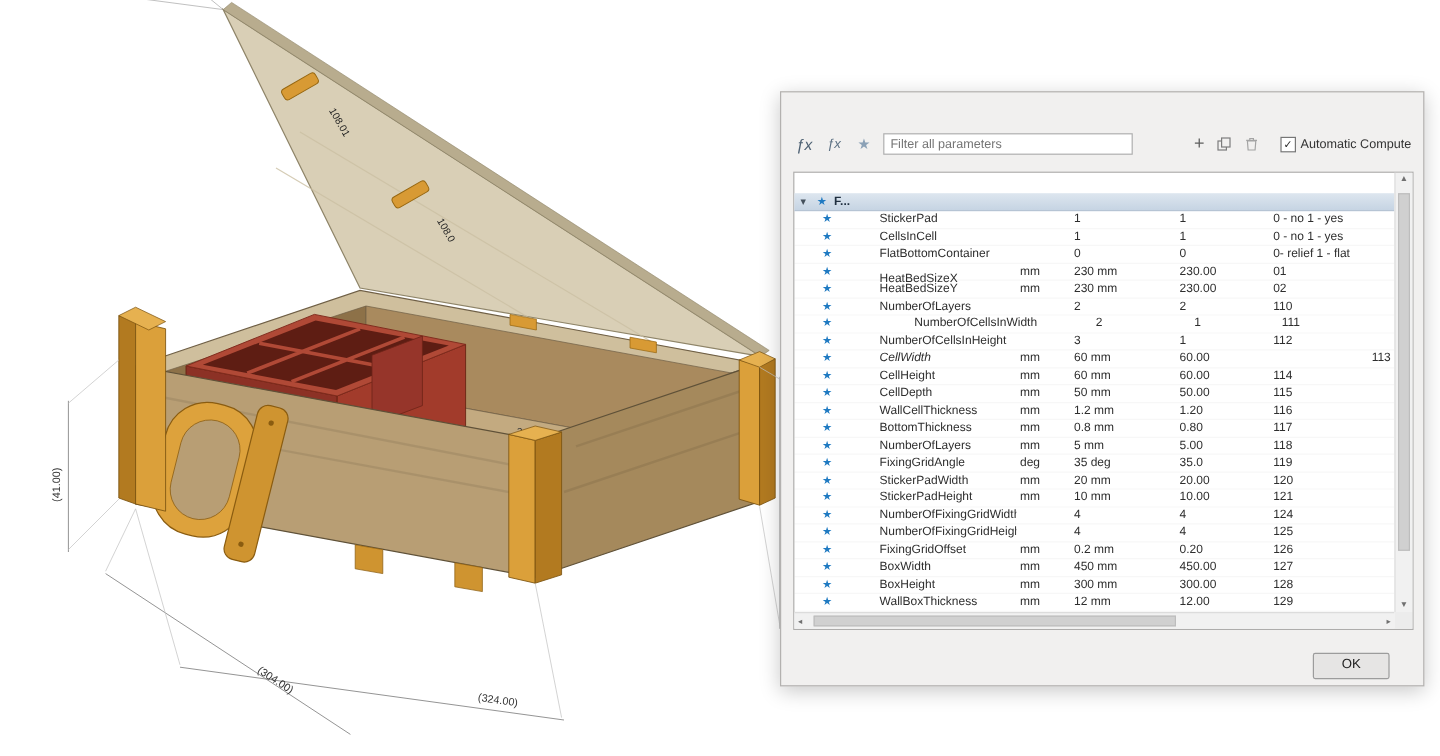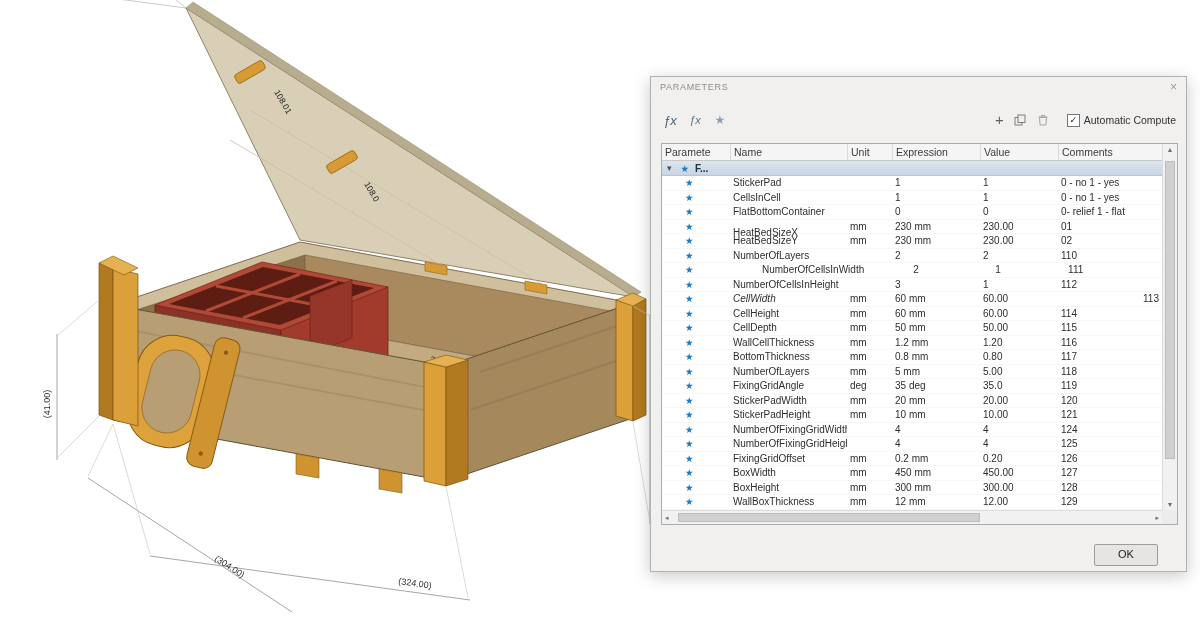--- a/index.html
+++ b/index.html
@@ -166,29 +166,26 @@
     <path d="M113 424 L88 476 M113 424 L150 554 M446 486 L468 598 M633 422 L650 522 M633 306 L650 316 M99 416 L57 458 M99 300 L57 336" stroke="#c2c2c2" stroke-width="0.6"></path>
   </g>
   <text transform="translate(398,584) rotate(8)" font-size="9" fill="#333">(324.00)</text>
   <text transform="translate(214,560) rotate(33)" font-size="9" fill="#333">(304.00)</text>
   <text text-anchor="middle" transform="translate(657,434) rotate(-90)" font-size="9" fill="#333">(107.00)</text>
   <text text-anchor="middle" transform="translate(50,404) rotate(-90)" font-size="9" fill="#333">(41.00)</text>
 </svg>
 </div>
 
 <div class="dialog">
-  <div class="titlebar">
-    <span class="title">PARAMETERS</span>
-    <span class="close">×</span>
-  </div>
 
   <div class="toolbar">
     <span class="tool-icon">ƒx</span>
     <span class="tool-icon sub">ƒx</span>
     <span class="tool-icon star-tool">★</span>
+    <input class="filter" placeholder="Filter all parameters" style="">
     <div class="right-tools">
       <span class="plus">+</span>
       <span class="svg-icon">
         <svg viewBox="0 0 14 14" width="14" height="14">
           <rect x="2" y="4.5" width="7" height="7.5" fill="none" stroke="#7c7c7c"></rect>
           <rect x="5" y="2" width="7" height="7.5" fill="#f1f0ef" stroke="#7c7c7c"></rect>
         </svg>
       </span>
       <span class="svg-icon">
         <svg viewBox="0 0 14 14" width="14" height="14">
@@ -197,28 +194,20 @@
         </svg>
       </span>
       <div class="checkbox-wrap">
         <span class="checkbox">✓</span>
         <span class="cb-label">Automatic Compute</span>
       </div>
     </div>
   </div>
 
   <div class="table">
-    <div class="thead">
-        <div class="th" style="width: 68px;">Paramete</div>
-        <div class="th" style="width: 117px;">Name</div>
-        <div class="th" style="width: 45px;">Unit</div>
-        <div class="th" style="width: 88px;">Expression</div>
-        <div class="th" style="width: 78px;">Value</div>
-        <div class="th" style="width: 104px;">Comments</div>
-      </div>
 
     <div class="group-row">
       <span class="chev">▾</span>
       <span class="star gstar">★</span>
       <span class="glabel">F...</span>
     </div>
 
     <div class="tbody">
         <div class="tr">
           <div class="td td-star"><span class="star">★</span></div>

